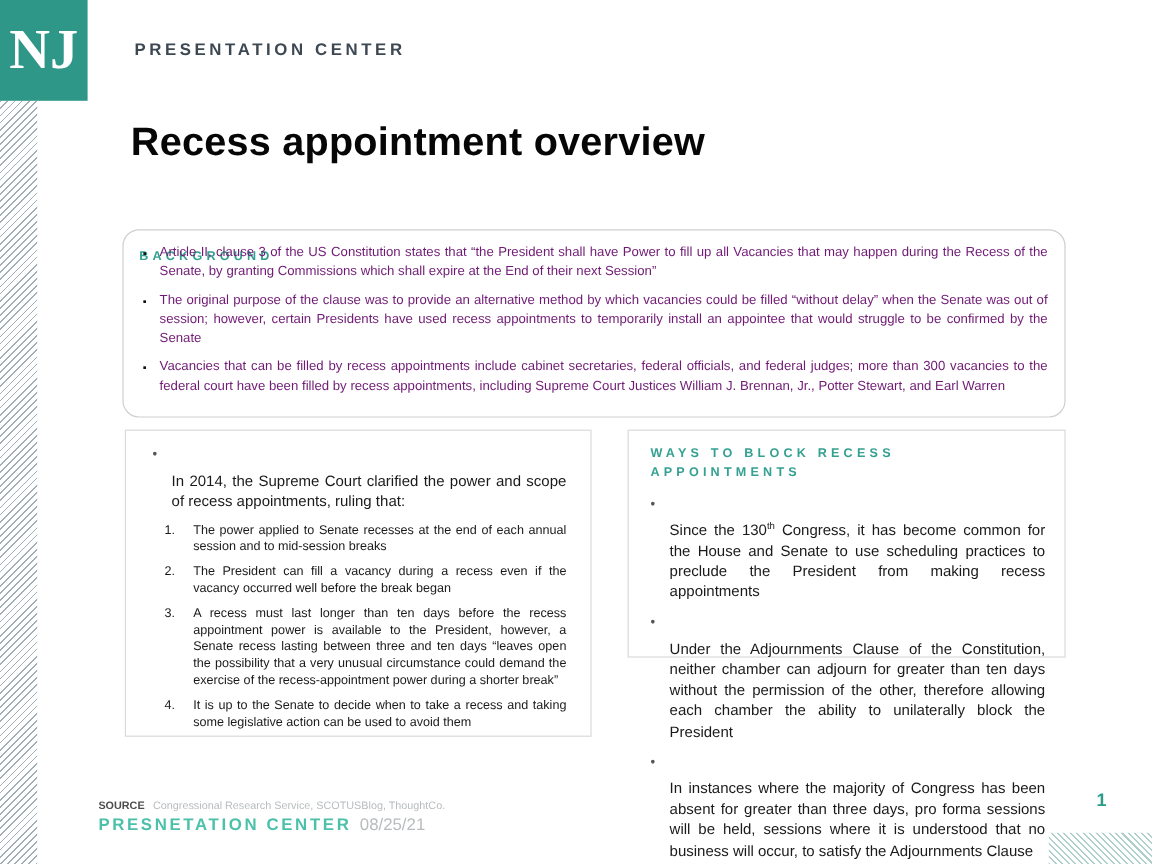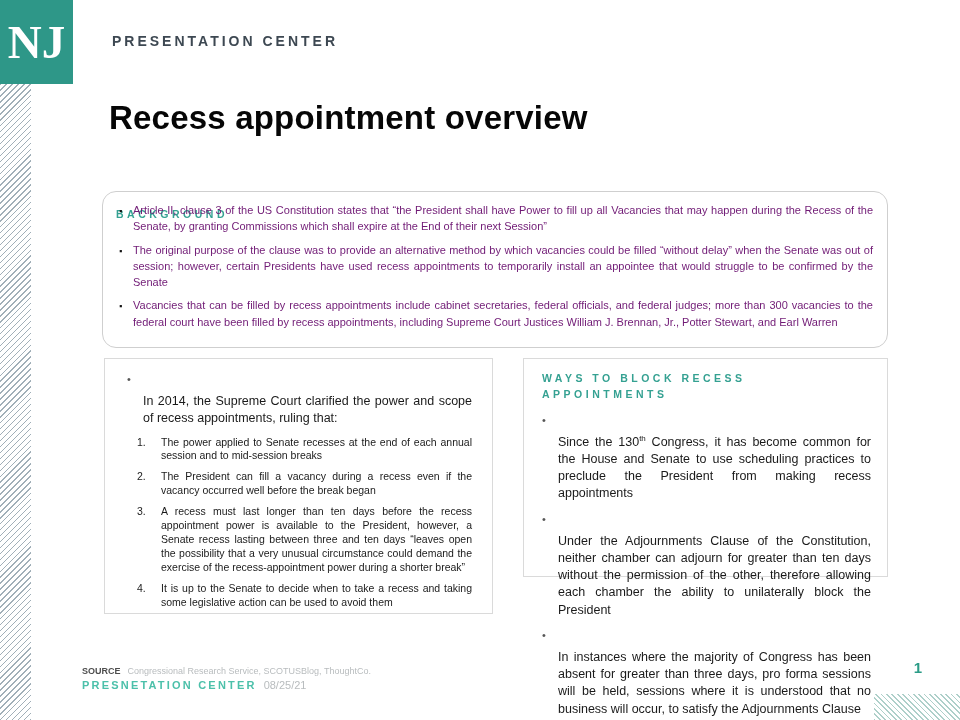--- a/index.html
+++ b/index.html
@@ -39,34 +39,34 @@
   .bg-box{
     position:absolute;left:102px;top:191px;width:786px;height:157px;box-sizing:border-box;
     border:1px solid #cfcfcf;border-radius:14px;padding:10px 14px 0 16px;
   }
   .bullet-row{display:flex;margin-bottom:7px;}
   .bullet-row .marker{flex:0 0 14px;font-size:9px;color:#111;line-height:19px;}
   .bullet-row .btext{flex:1;font-size:11px;line-height:1.48;color:#701a75;text-align:justify;}
   
   .panel{position:absolute;box-sizing:border-box;border:1px solid #dadada;background:#fff;}
   .left-box{left:104px;top:358px;width:389px;height:256px;padding:12px 20px 0 22px;}
-  .right-box{left:523px;top:358px;width:365px;height:219px;padding:12px 16px 0 18px;}
+  .right-box{left:523px;top:358px;width:365px;height:190px;padding:12px 16px 0 18px;}
   .box-heading{margin-bottom:9px;}
   .dot-row{display:flex;margin-bottom:8px;}
   .dot-row .marker{flex:0 0 16px;font-size:11px;color:#555;line-height:17px;}
   .dot-row .btext{flex:1;font-size:12.5px;line-height:1.38;color:#1a1a1a;text-align:justify;margin-top:22px;}
   .num-row{display:flex;margin-bottom:7px;padding-left:10px;}
   .num-row .num{flex:0 0 24px;font-size:10.5px;color:#1a1a1a;line-height:1.33;}
   .num-row .btext{flex:1;font-size:10.5px;line-height:1.33;color:#1a1a1a;text-align:justify;}
   sup{font-size:8px;line-height:0;}
   
   .footer-source{position:absolute;left:82px;top:666px;font-size:9px;display:flex;gap:7px;align-items:baseline;}
   .footer-source .lbl{font-weight:bold;color:#4d4d4d;}
   .footer-source .val{color:#b8bcbe;}
-  .footer-brand{position:absolute;left:82px;top:679px;font-size:11px;display:flex;gap:7px;align-items:flex-start;}
+  .footer-brand{position:absolute;left:82px;top:679px;font-size:14px;display:flex;gap:7px;align-items:flex-start;}
   .footer-brand .lbl{color:#4CC0AA;letter-spacing:2.2px;font-weight:600;}
   .footer-brand .val{color:#b8bcbe;}
   .page-num{
     position:absolute;left:905px;top:659px;width:26px;text-align:center;
     color:#2B9C87;font-size:15px;font-weight:bold;
   }
 </style>
 </head>
 <body>
 

